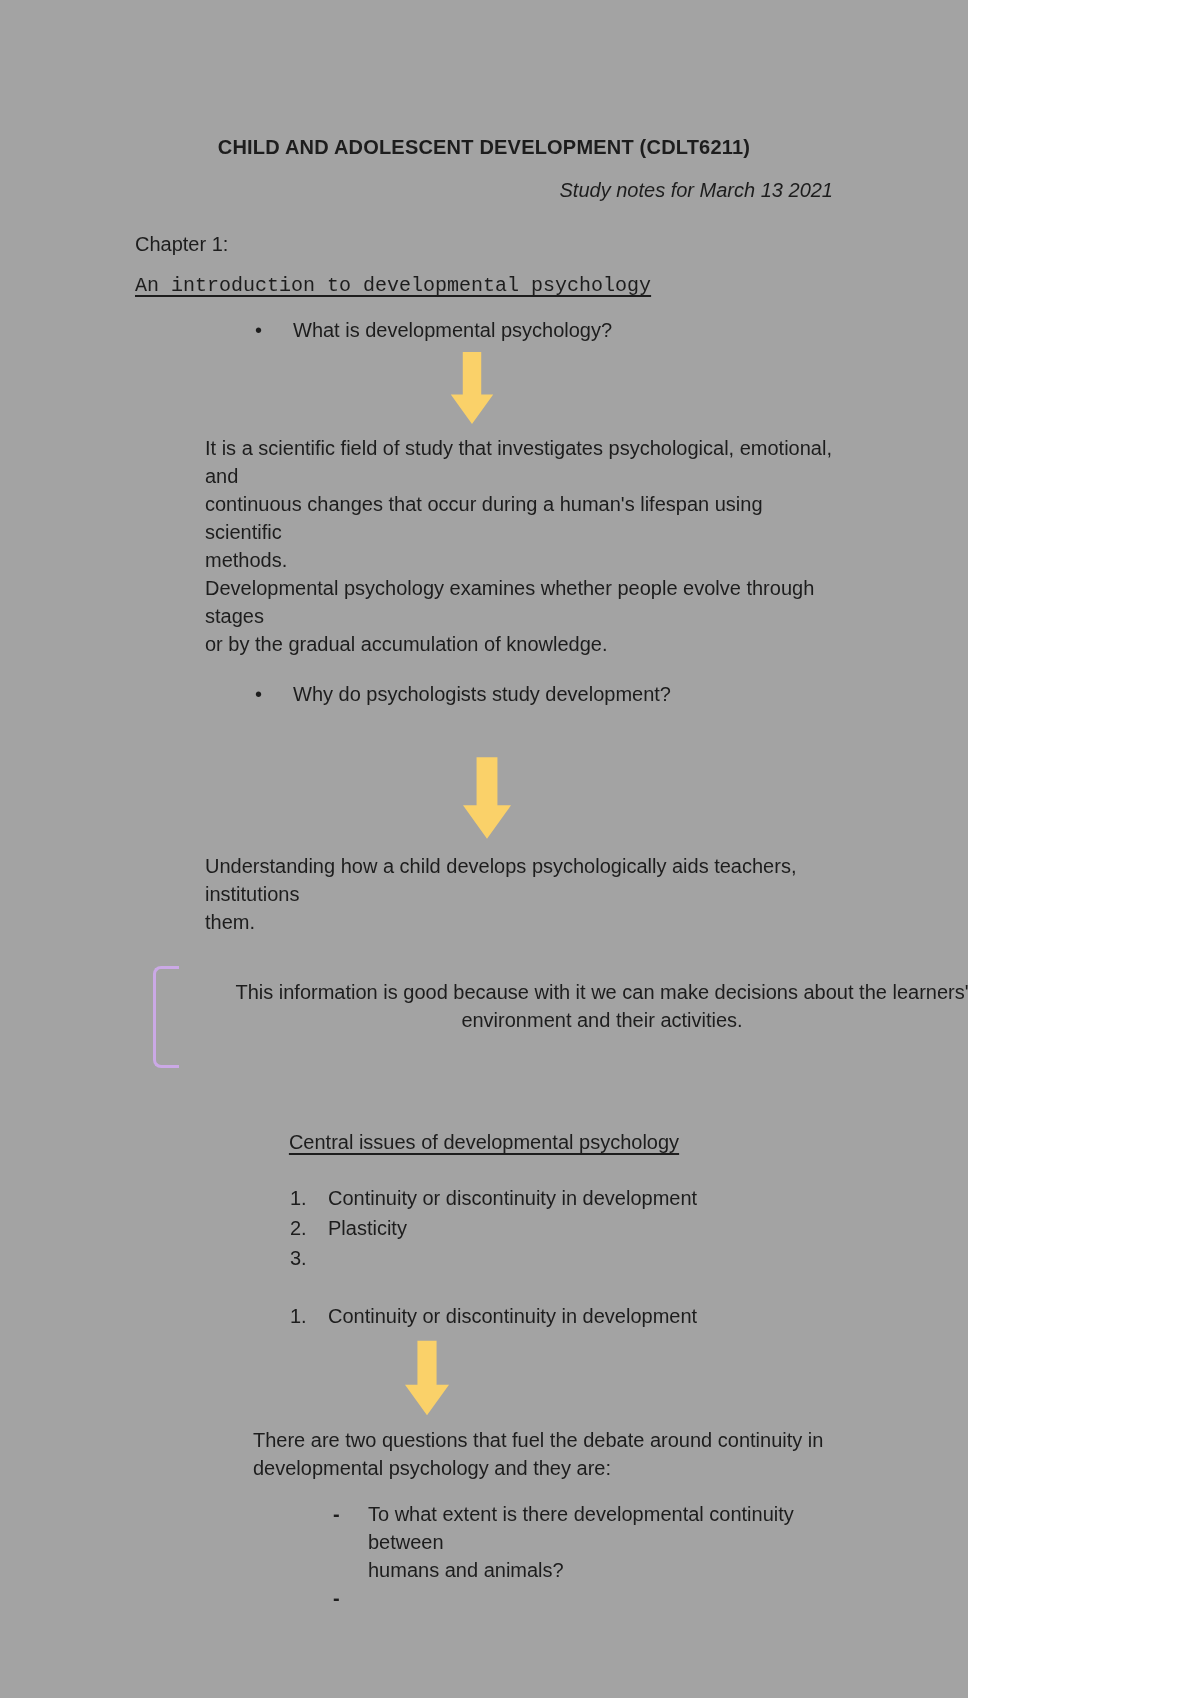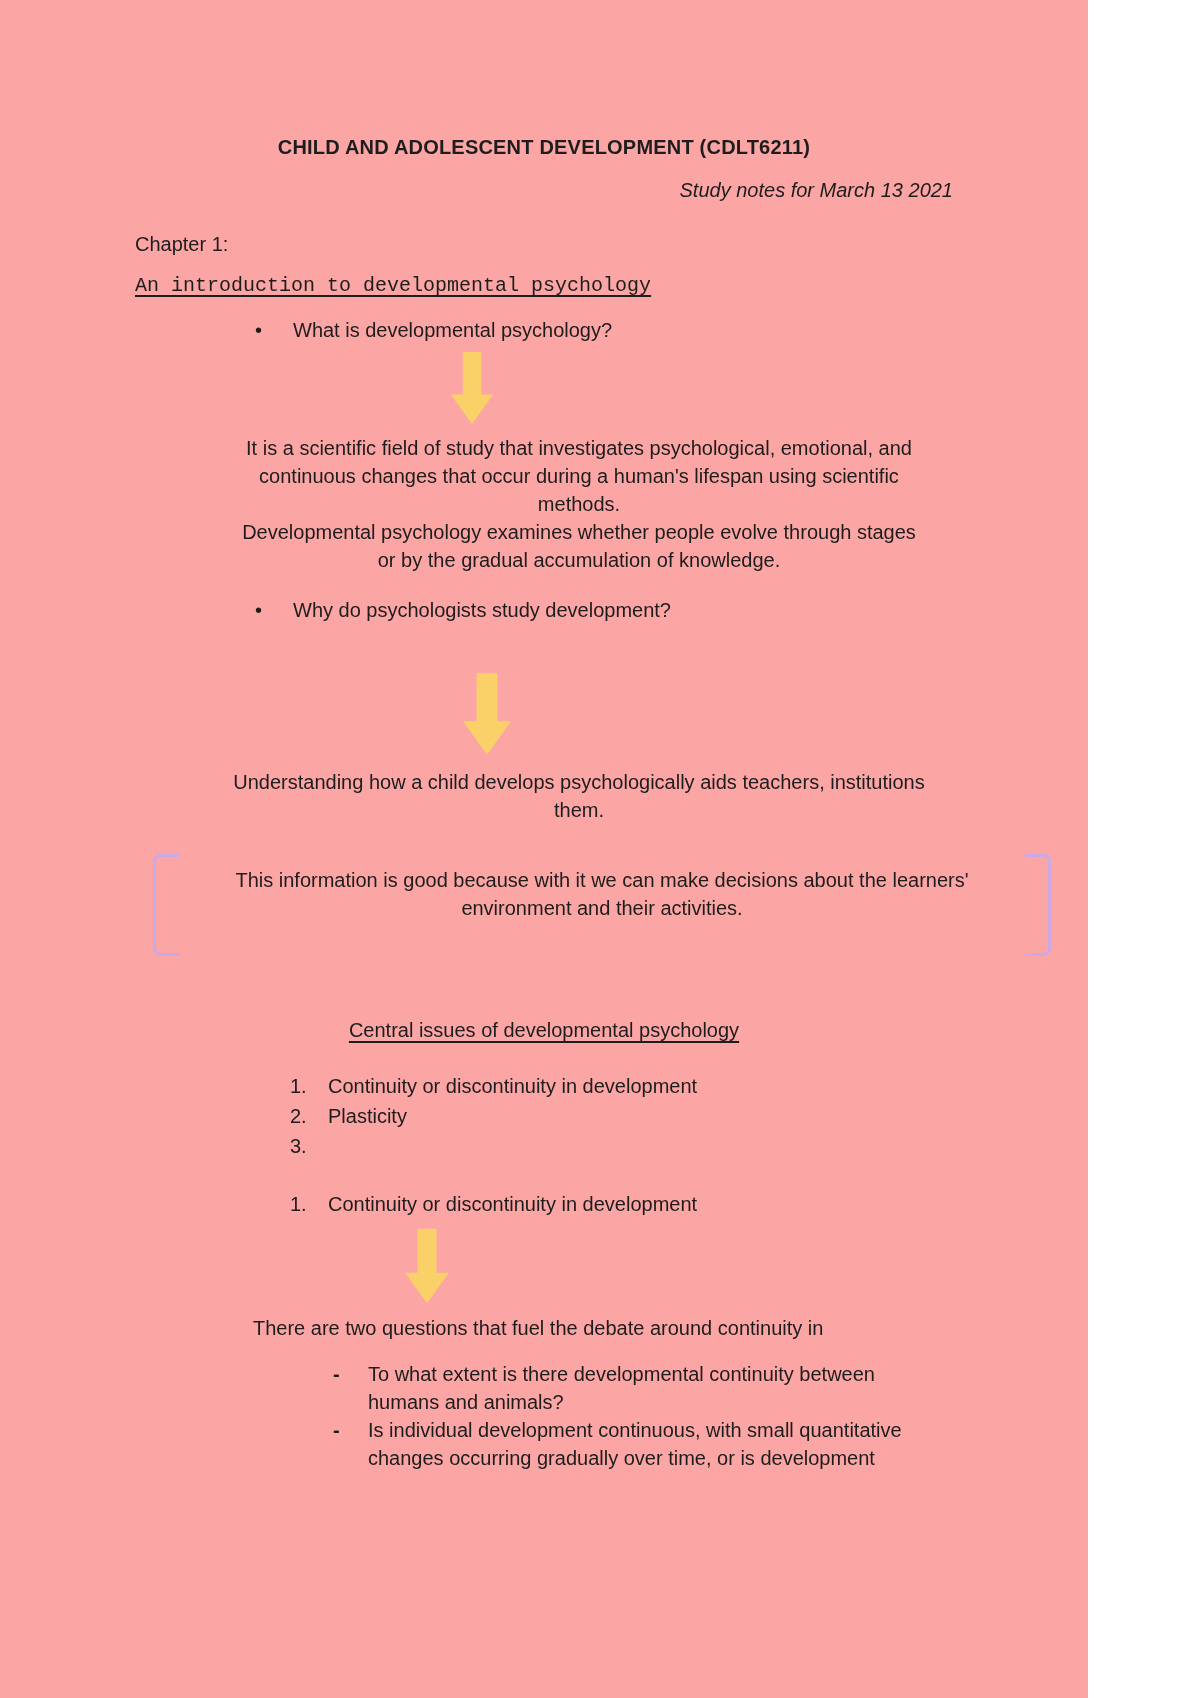--- a/index.html
+++ b/index.html
@@ -4,43 +4,43 @@
 <style>
   * { margin: 0; padding: 0; box-sizing: border-box; }
   html, body { background: #ffffff; }
   body {
     width: 1200px; height: 1698px;
     font-family: "Liberation Sans", sans-serif;
     color: var(--text, #1d1d1d);
   }
   .page {
     position: relative;
-    width: 1088px; height: 1698px;
-    background: #fca5a5;
+    width: 968px; height: 1698px;
+    background: #a3a3a3;
     padding: 133px 135px 16px 135px;
     font-size: 20px;
     line-height: 28px;
     overflow: hidden;
   }
   .doc-title { text-align: center; font-weight: bold; letter-spacing: 0.2px; }
   .doc-subtitle { font-style: italic; margin-top: 15px; text-align: right; }
   .chapter-label { margin-top: 26px; }
   .intro-heading { margin-top: 14px; text-decoration: underline; text-underline-offset: 4px; font-family: Liberation Mono, monospace; }
 
   .bullet-row { display: flex; margin-left: 120px; }
   .bullet-row.first { margin-top: 16px; }
   .bullet-row.second { margin-top: 22px; }
   .bullet-marker { width: 38px; flex: 0 0 38px; }
 
   .down-arrow { display: block; }
   .arrow-1 { margin: 8px 0 0 315px; }
   .arrow-2 { margin: 48px 0 0 328px; }
   .arrow-3 { margin: 10px 0 0 270px; }
 
-  .para { margin-left: 70px; text-align: center; }
+  .para { margin-left: 70px; }
   .para-1 { margin-top: 10px; }
   .para-2 { margin-top: 12px; }
 
   .note-box {
     position: relative;
     margin: 30px 0 0 18px;
     width: 898px; height: 102px;
     padding: 12px 60px 0 60px;
     text-align: center;
   }
@@ -146,32 +146,29 @@
     <span class="num-marker">1.</span>
     <span>Continuity or discontinuity in development</span>
   </div>
 
   <svg class="down-arrow arrow-3" width="44" height="76" viewBox="0 0 46 78">
     <path d="M13 0 H33 V46 H46 L23 78 L0 46 H13 Z" fill="#FAD169"></path>
   </svg>
 
   <div class="para-3">
     <div>There are two questions that fuel the debate around continuity in</div>
+    <div>developmental psychology and they are:</div>
   </div>
 
   <div class="dash-list">
     <div class="dash-item">
       <span class="dash-marker">-</span>
       <span>
         <div>To what extent is there developmental continuity between</div>
         <div>humans and animals?</div>
       </span>
     </div>
     <div class="dash-item">
       <span class="dash-marker">-</span>
-      <span>
-        <div>Is individual development continuous, with small quantitative</div>
-        <div>changes occurring gradually over time, or is development</div>
-      </span>
     </div>
   </div>
 
 </div>
 
 </body></html>

